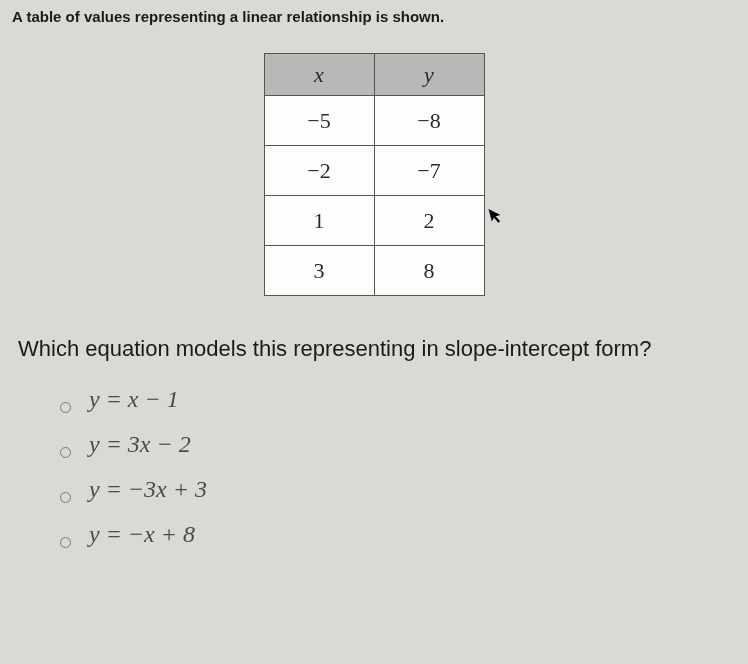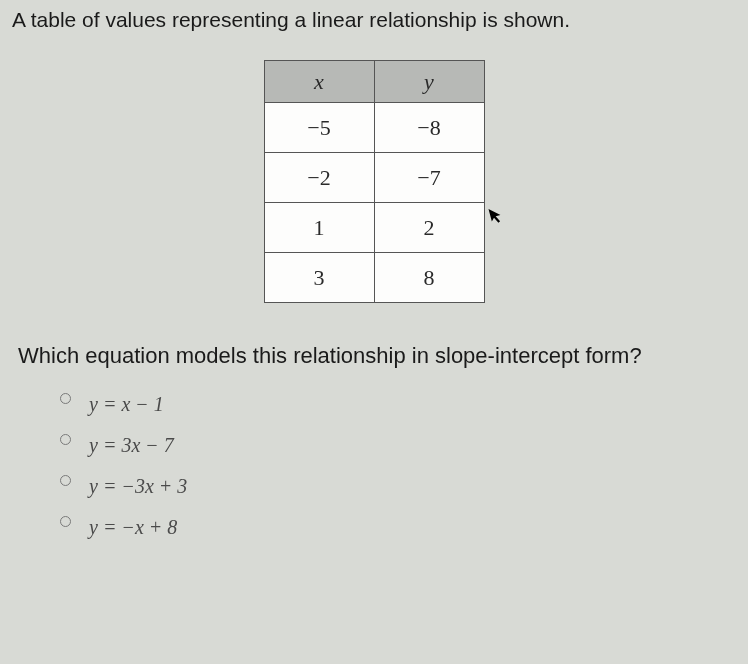--- a/index.html
+++ b/index.html
@@ -10,22 +10,22 @@
     body {
       width: 748px;
       height: 664px;
       background: #d8dad5;
       font-family: Arial, Helvetica, sans-serif;
       color: #2a2a2a;
       padding: 8px 12px;
       position: relative;
     }
     .prompt {
-      font-size: 21px;
-      font-weight: 400;
+      font-size: 15px;
+      font-weight: 700;
       margin-bottom: 28px;
       color: #1a1a1a;
     }
     .table-wrap {
       display: flex;
       justify-content: center;
       margin-bottom: 40px;
     }
     table {
       border-collapse: collapse;
@@ -51,23 +51,23 @@
       font-weight: 400;
       margin-bottom: 24px;
       color: #1a1a1a;
       padding-left: 6px;
     }
     .options {
       padding-left: 48px;
     }
     .option {
       display: flex;
-      align-items: flex-start;
+      align-items: flex-end;
       margin-bottom: 18px;
-      font-size: 20px;
+      font-size: 24px;
       font-family: 'Times New Roman', serif;
       font-style: italic;
       color: #4a4a4a;
     }
     .radio {
       width: 11px;
       height: 11px;
       border: 1.5px solid #7a7a7a;
       border-radius: 50%;
       margin-right: 18px;
@@ -113,33 +113,33 @@
         <td>2</td>
       </tr>
       <tr>
         <td>3</td>
         <td>8</td>
       </tr>
     </tbody>
   </table>
 </div>
 
-<div class="question">Which equation models this relationship in slope-intercept form?</div>
+<div class="question">Which equation models this representing in slope-intercept form?</div>
 
 <div class="options">
   <div class="option">
     <span class="radio"></span>
     <span class="eq">
       <span>y</span> = <span>x − 1</span>
     </span>
   </div>
   <div class="option">
     <span class="radio"></span>
     <span class="eq">
-      <span>y</span> = <span>3x − 7</span>
+      <span>y</span> = <span>3x − 2</span>
     </span>
   </div>
   <div class="option">
     <span class="radio"></span>
     <span class="eq">
       <span>y</span> = <span>−3x + 3</span>
     </span>
   </div>
   <div class="option">
     <span class="radio"></span>

